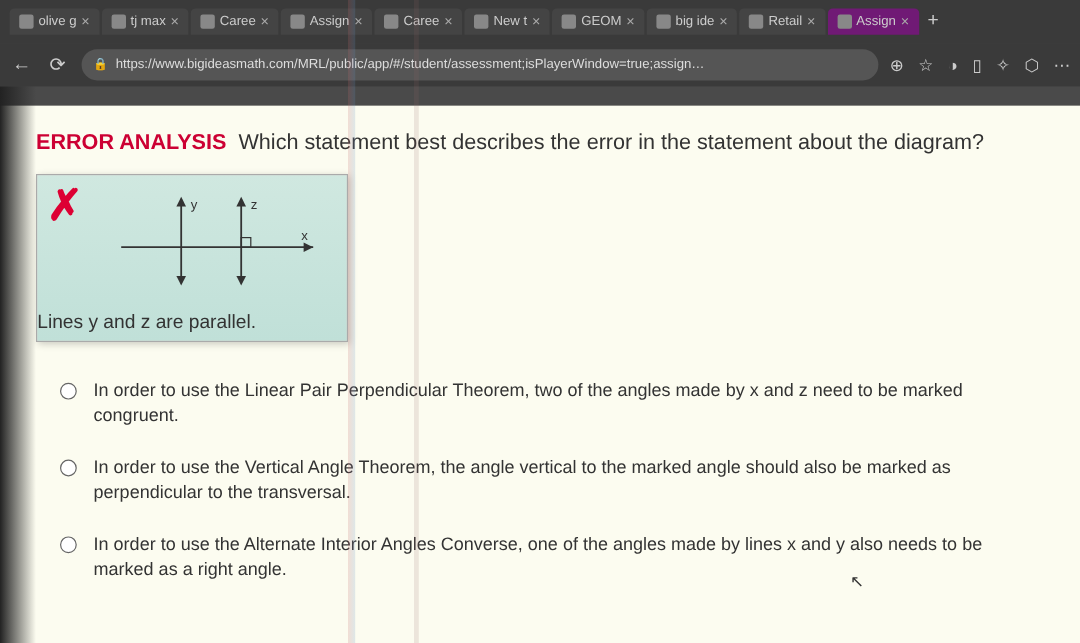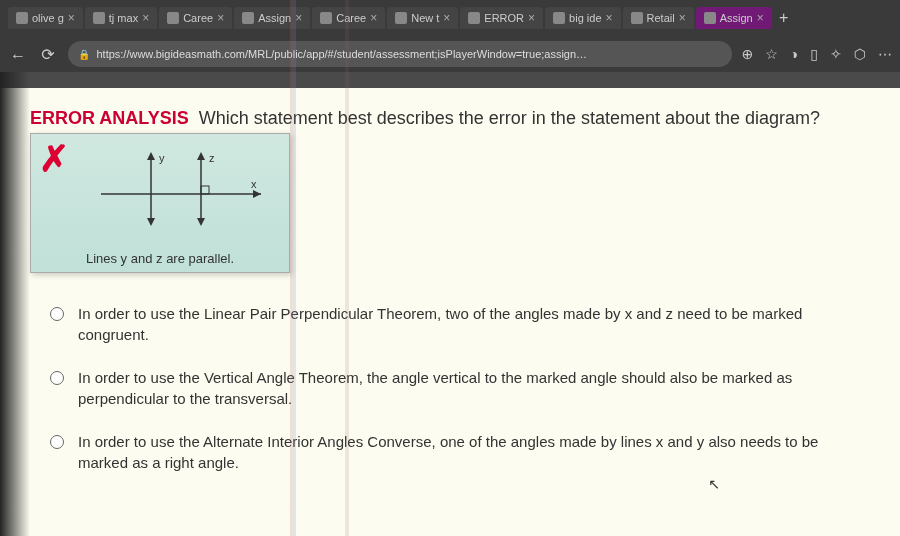--- a/index.html
+++ b/index.html
@@ -85,21 +85,21 @@
   .content-area {
     background: #fcfcf0;
     height: 464px;
     padding: 20px 30px;
     overflow: hidden;
     position: relative;
   }
   .question-header {
     font-size: 18px;
     color: #333;
-    margin-bottom: 4px;
+    margin-bottom: 16px;
   }
   .error-analysis {
     color: #cc0033;
     font-weight: bold;
   }
   .diagram-box {
     width: 260px;
     height: 140px;
     background: linear-gradient(180deg, #d0e8e0 0%, #c0e0d8 100%);
     border: 1px solid #aaa;
@@ -121,22 +121,21 @@
     left: 60px;
     top: 10px;
     width: 180px;
     height: 90px;
   }
   .mini-diagram svg { width: 100%; height: 100%; }
   .diagram-caption {
     position: absolute;
     bottom: 6px;
     width: 100%;
-    text-align: center;
-    font-size: 13px;
+    font-size: 16px;
     color: #333;
     left: 0;
   }
   .options {
     margin-top: 10px;
   }
   .option {
     display: flex;
     align-items: flex-start;
     gap: 14px;
@@ -221,21 +220,21 @@
         <span>Caree</span>
         <span class="tab-close">×</span>
       </div>
     <div class="tab">
         <span class="tab-icon"></span>
         <span>New t</span>
         <span class="tab-close">×</span>
       </div>
     <div class="tab">
         <span class="tab-icon"></span>
-        <span>ERROR</span>
+        <span>GEOM</span>
         <span class="tab-close">×</span>
       </div>
     <div class="tab">
         <span class="tab-icon"></span>
         <span>big ide</span>
         <span class="tab-close">×</span>
       </div>
     <div class="tab">
         <span class="tab-icon"></span>
         <span>Retail</span>

